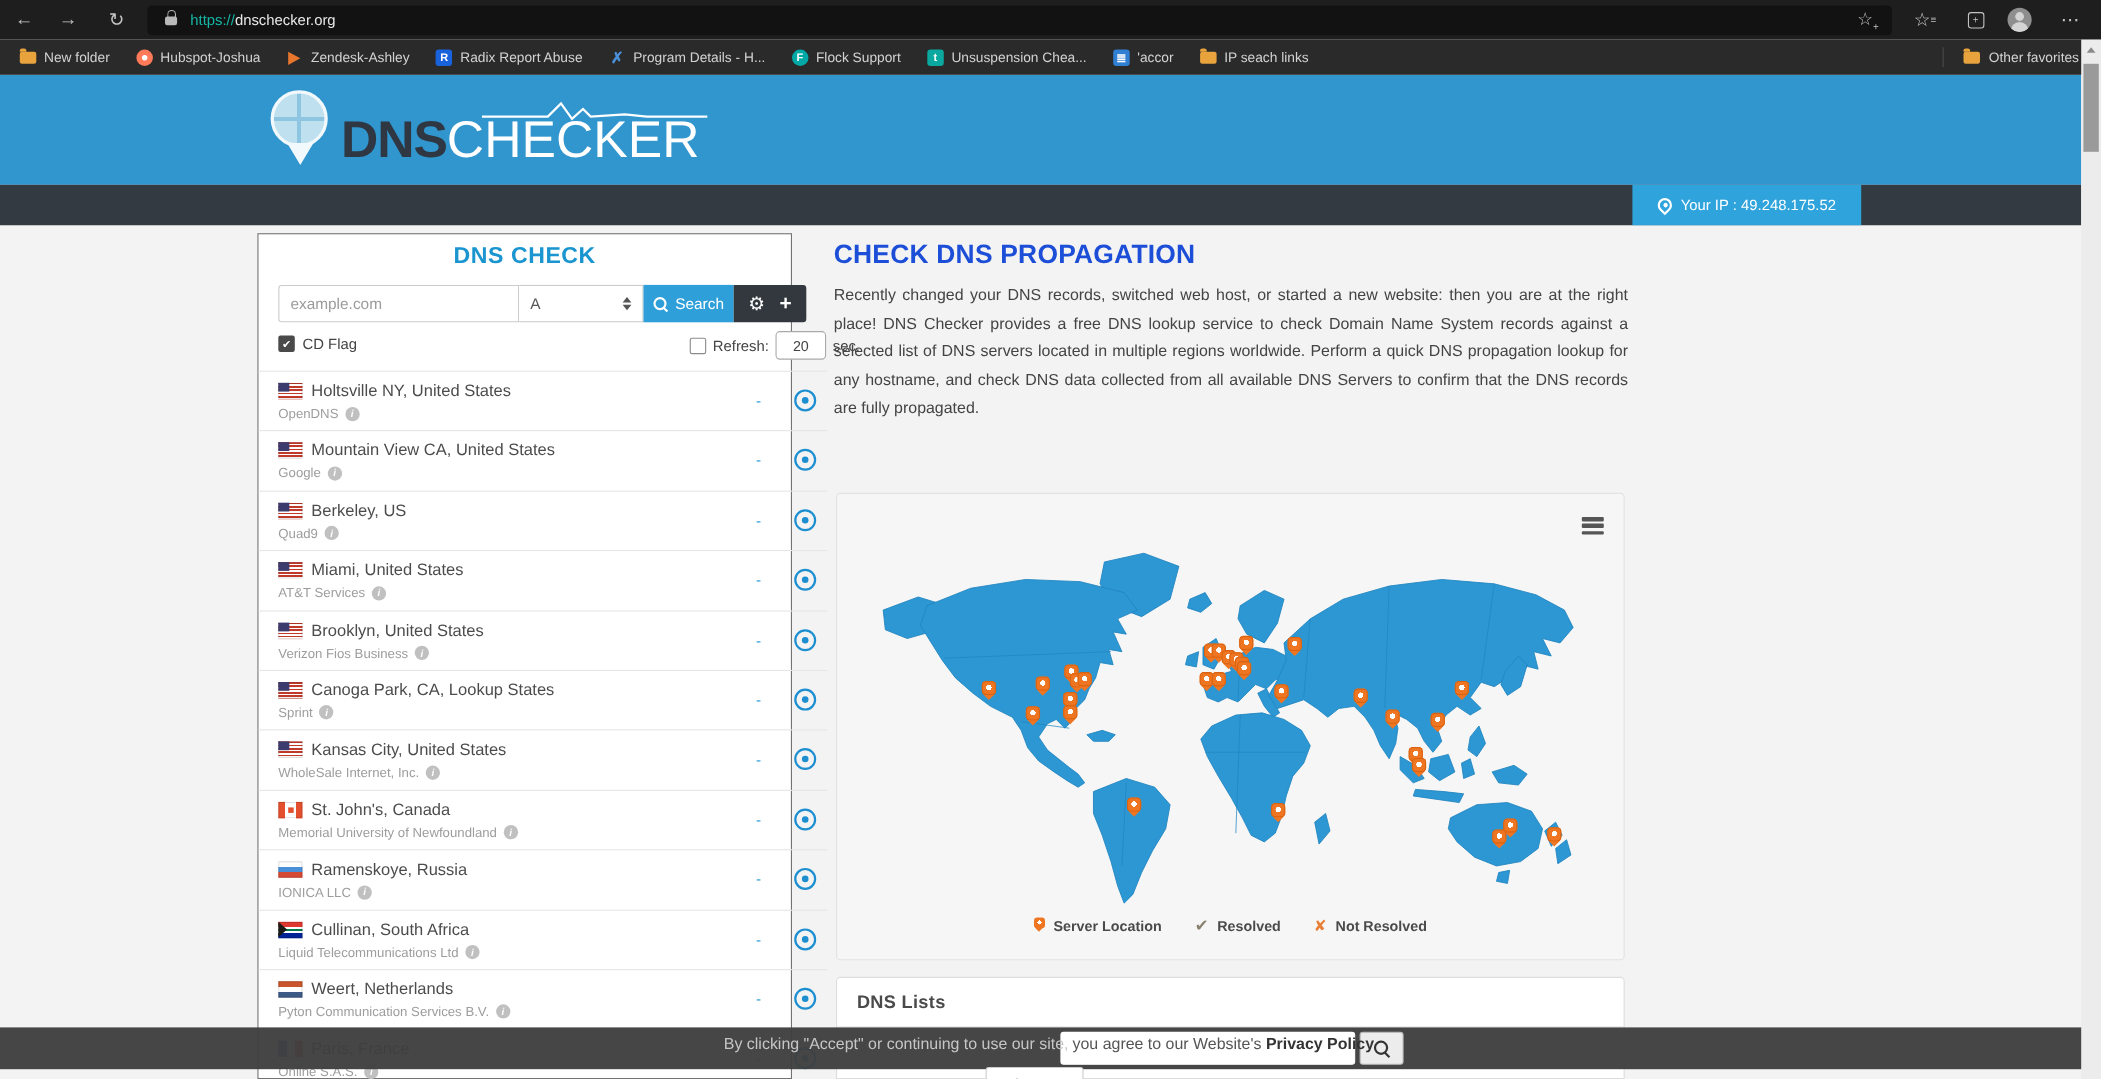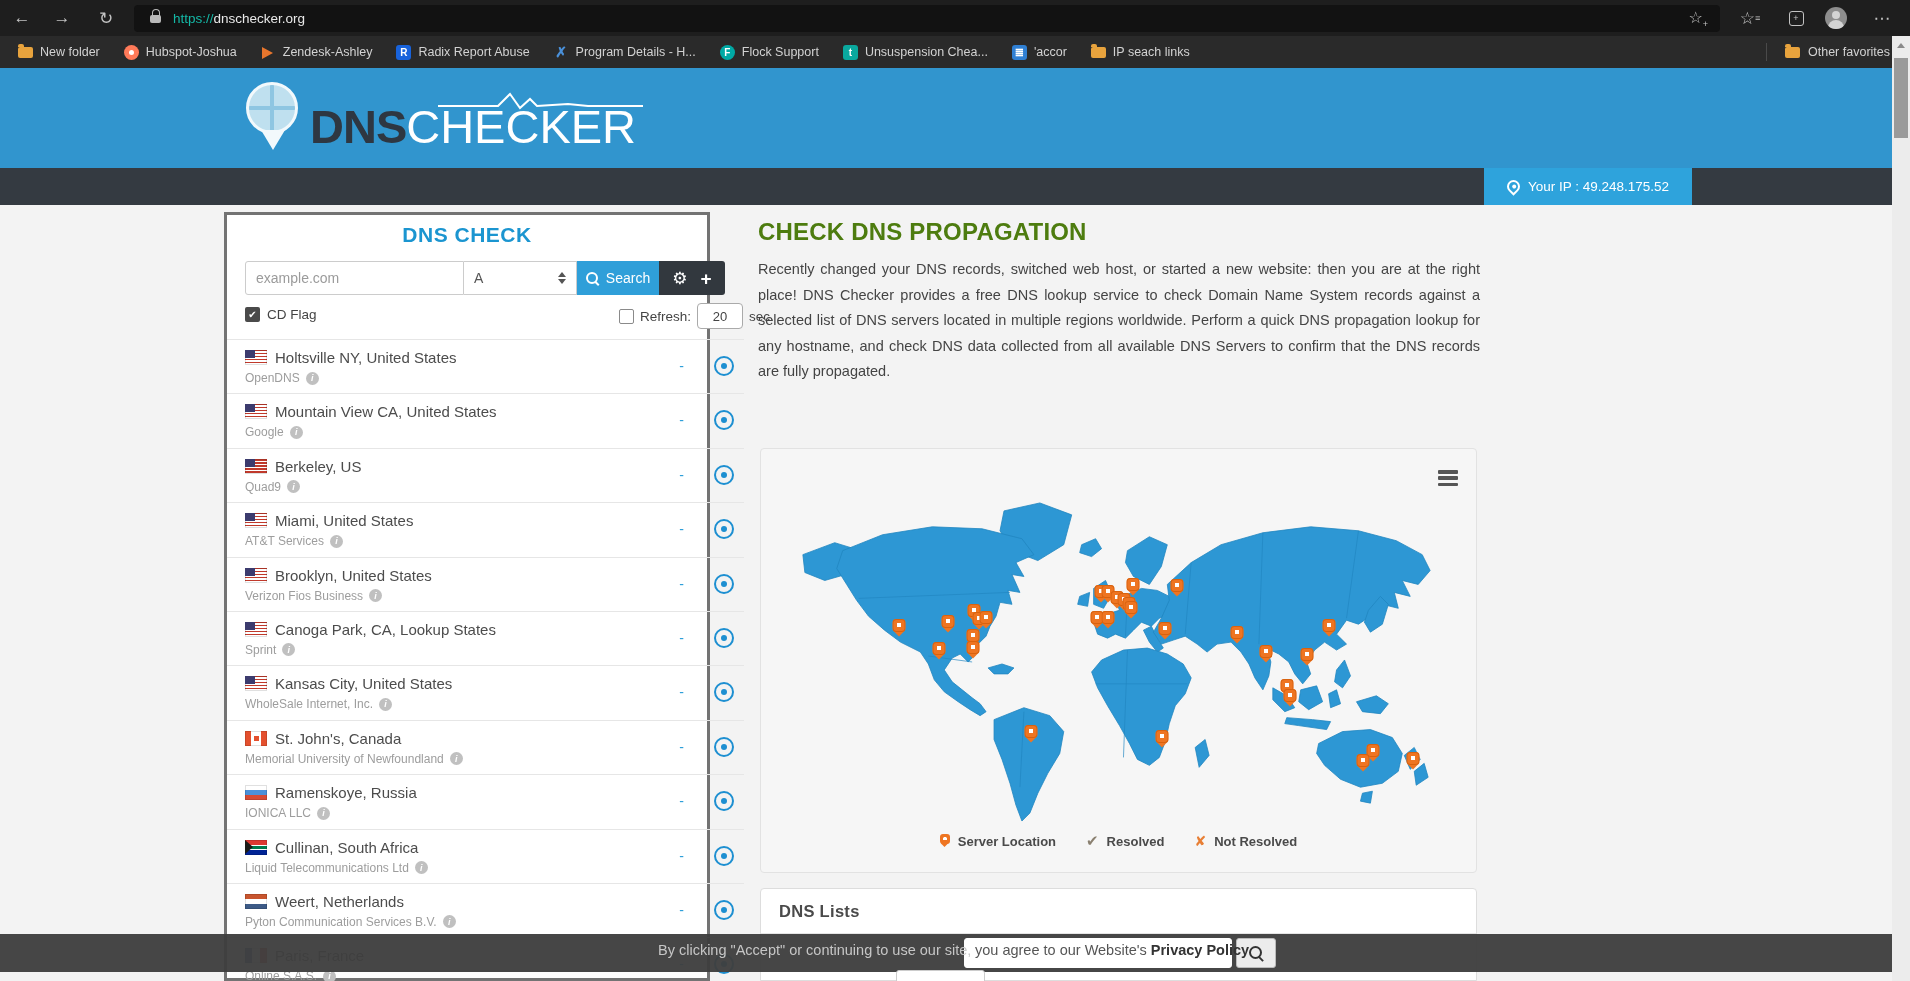--- a/index.html
+++ b/index.html
@@ -63,22 +63,22 @@
   .nav-item:first-child{border-left:1px solid #3e464e;}
   .edge-ext{display:flex;align-items:center;gap:9px;color:#fff;font-size:13px;padding:0 18px;}
   .edge-ico{width:18px;height:18px;border-radius:50%;background:linear-gradient(145deg,#46c1e8 15%,#1a7fd4 60%,#0b5ba8);}
   .ip-badge{position:absolute;left:1484px;top:0;width:208px;height:37px;background:#2ea3dc;color:#fff;
             display:flex;align-items:center;justify-content:center;gap:8px;font-size:13.5px;}
   .pin-glyph{width:9px;height:9px;border:2px solid #fff;border-radius:50% 50% 50% 0;transform:rotate(-45deg);
              position:relative;box-sizing:content-box;}
   .pin-glyph::after{content:"";position:absolute;left:2.5px;top:2.5px;width:4px;height:4px;border-radius:50%;background:#fff;}
   
   .content{position:absolute;left:0;top:205px;width:1892px;height:776px;background:#f3f3f3;}
-  .left-card{position:absolute;left:224px;top:7px;width:486px;height:769px;background:#fff;
-             border:3px solid #737373;box-sizing:border-box;}
+  .left-card{position:absolute;left:234px;top:7px;width:486px;height:769px;background:#fff;
+             border:1px solid #737373;box-sizing:border-box;}
   .dns-check-title{position:absolute;left:0;top:8px;width:100%;text-align:center;
                    color:#1b95d0;font-size:21px;font-weight:bold;letter-spacing:.5px;}
   .form-row{position:absolute;left:18px;top:46px;height:34px;display:flex;}
   .domain-input{width:219px;height:34px;border:1px solid #ccc;border-radius:3px 0 0 3px;box-sizing:border-box;
                 padding:0 10px;font-size:14px;color:#333;outline:none;font-family:"Liberation Sans",sans-serif;}
   .domain-input::placeholder{color:#9b9b9b;}
   .rec-select{width:113px;height:34px;border:1px solid #ccc;border-left:none;box-sizing:border-box;background:#fff;
               display:flex;align-items:center;justify-content:space-between;padding:0 10px;font-size:14px;color:#555;}
   .sort-arrows{display:flex;flex-direction:column;gap:2px;}
   .tri-up{width:0;height:0;border-left:4px solid transparent;border-right:4px solid transparent;border-bottom:5px solid #555;}
@@ -114,21 +114,21 @@
   .flag.nl{background:linear-gradient(180deg,#c8552e 0 34%,#fff 34% 67%,#3d5a86 67%);}
   .flag.fr{background:linear-gradient(90deg,#4a74b0 0 34%,#fff 34% 67%,#e05a4e 67%);}
   .srv-loc{position:absolute;left:48px;top:9px;font-size:15px;color:#4c4c4c;}
   .srv-prov{position:absolute;left:18px;top:31px;font-size:12px;color:#9d9d9d;display:flex;align-items:center;gap:6px;}
   .info-ico{width:13px;height:13px;border-radius:50%;background:#c0c0c0;color:#fff;font-size:9px;font-weight:bold;
             display:inline-flex;align-items:center;justify-content:center;font-style:italic;}
   .srv-dash{position:absolute;right:60px;top:18px;color:#2e9fd9;font-size:14px;}
   .target{position:absolute;right:10px;top:16px;width:20px;height:20px;border:2px solid #1d8fd1;border-radius:50%;box-sizing:border-box;}
   .target::after{content:"";position:absolute;left:5px;top:5px;width:6px;height:6px;border-radius:50%;background:#1d8fd1;}
   
-  .main-title{position:absolute;left:758px;top:13px;font-size:24px;font-weight:bold;color:#4d7c0f;letter-spacing:.2px;}
+  .main-title{position:absolute;left:758px;top:13px;font-size:24px;font-weight:bold;color:#1d4ed8;letter-spacing:.2px;}
   .main-desc{position:absolute;left:758px;top:52px;width:722px;font-size:14.5px;color:#444;
              line-height:25.5px;text-align:justify;}
   .map-panel{position:absolute;left:760px;top:243px;width:717px;height:425px;background:#f6f6f6;
              border:1px solid #e2e2e2;border-radius:4px;box-sizing:border-box;}
   .map-title{position:absolute;left:0;top:20px;width:100%;text-align:center;font-size:17px;color:#444;}
   .burger{position:absolute;right:18px;top:21px;width:20px;height:16px;display:flex;flex-direction:column;
           justify-content:space-between;cursor:pointer;}
   .burger span{height:3.5px;background:#555;border-radius:1px;}
   .map-canvas{position:absolute;left:12px;top:44px;width:693px;height:332px;}
   .map-canvas svg{position:absolute;left:0;top:0;width:100%;height:100%;}

